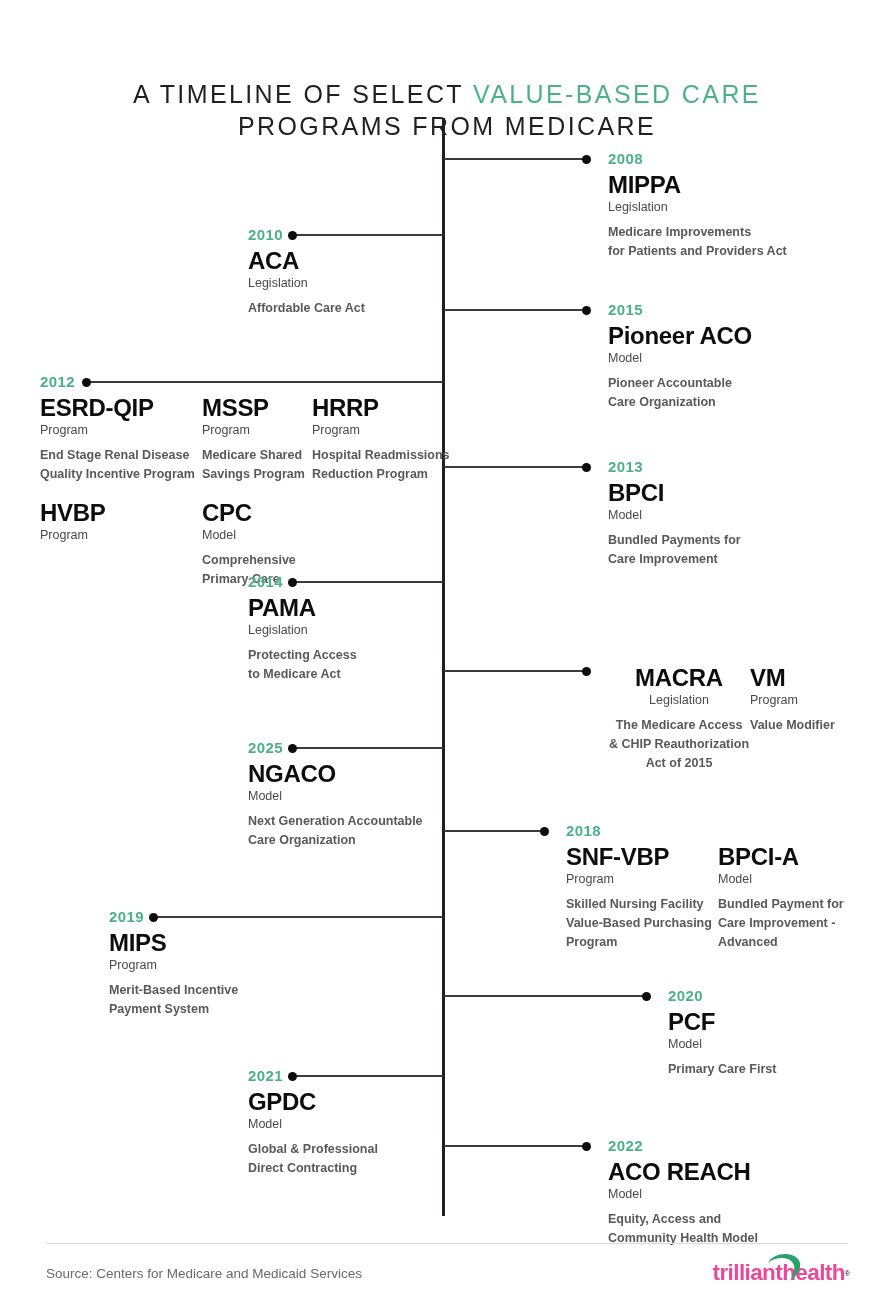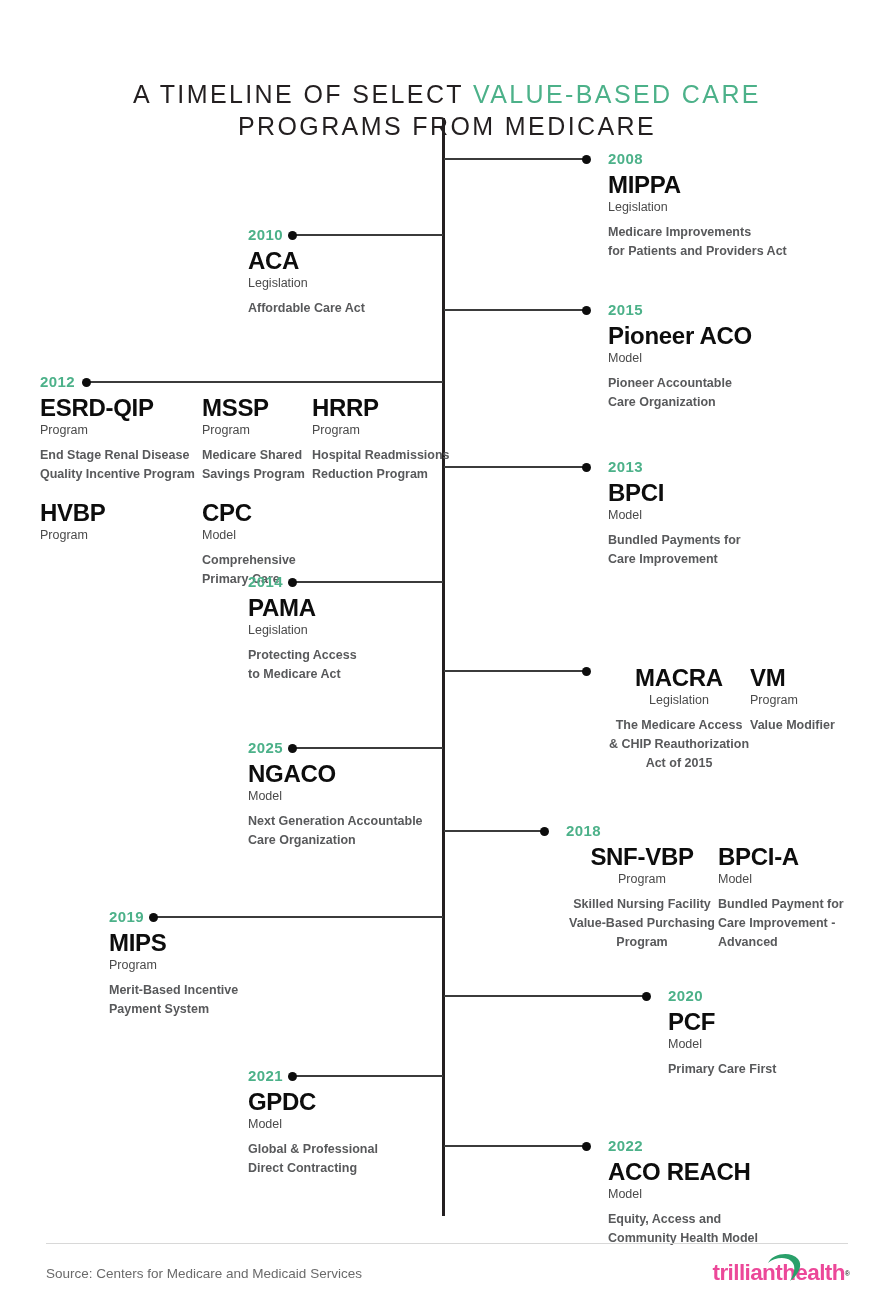--- a/index.html
+++ b/index.html
@@ -284,21 +284,21 @@
             <div class="pdesc">Next Generation Accountable
 Care Organization</div>
           </div>
         </div>
       </div>
       <div class="connector" style="top: 747px; left: 292px; width: 151px;"></div>
       <div class="dot" style="top: 743.5px; left: 288px;"></div>
       <div class="entry" style="left: 566px; top: 821px;">
         <div class="year">2018</div>
         <div class="cols" style="margin-top: 2px;">
-          <div class="col" style="width: 152px; text-align: center;">
+          <div class="col" style="width: 152px;">
             <div class="acronym">SNF-VBP</div>
             <div class="ptype">Program</div>
             <div class="pdesc">Skilled Nursing Facility
 Value-Based Purchasing
 Program</div>
           </div>
           <div class="col" style="width: 140px;">
             <div class="acronym">BPCI-A</div>
             <div class="ptype">Model</div>
             <div class="pdesc">Bundled Payment for

